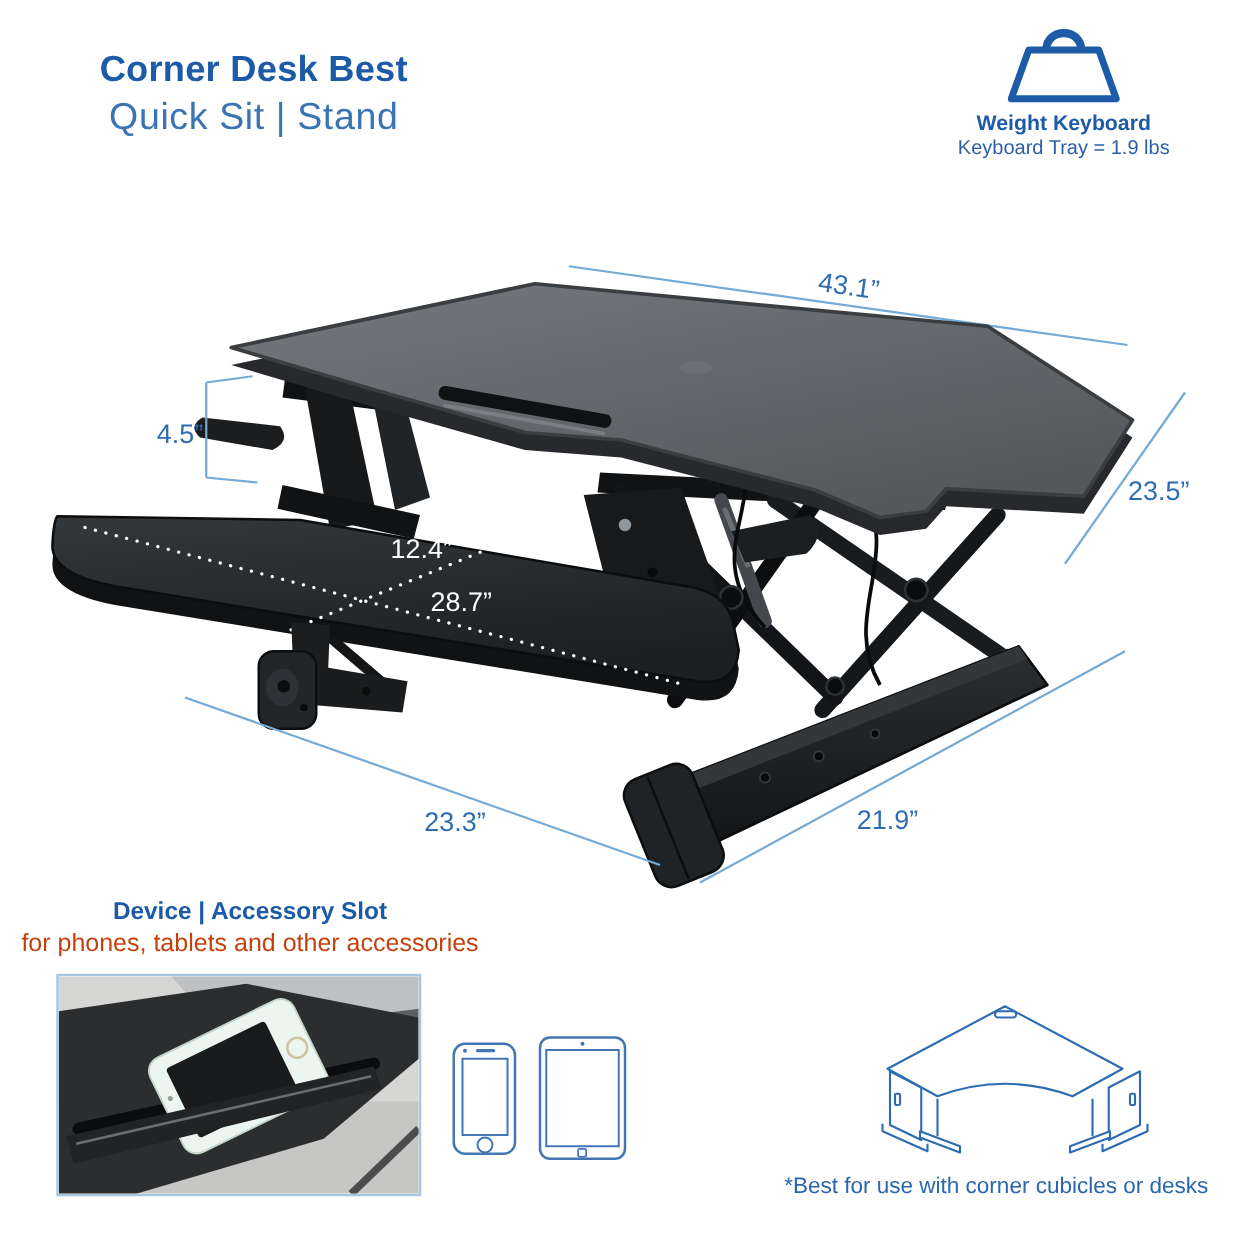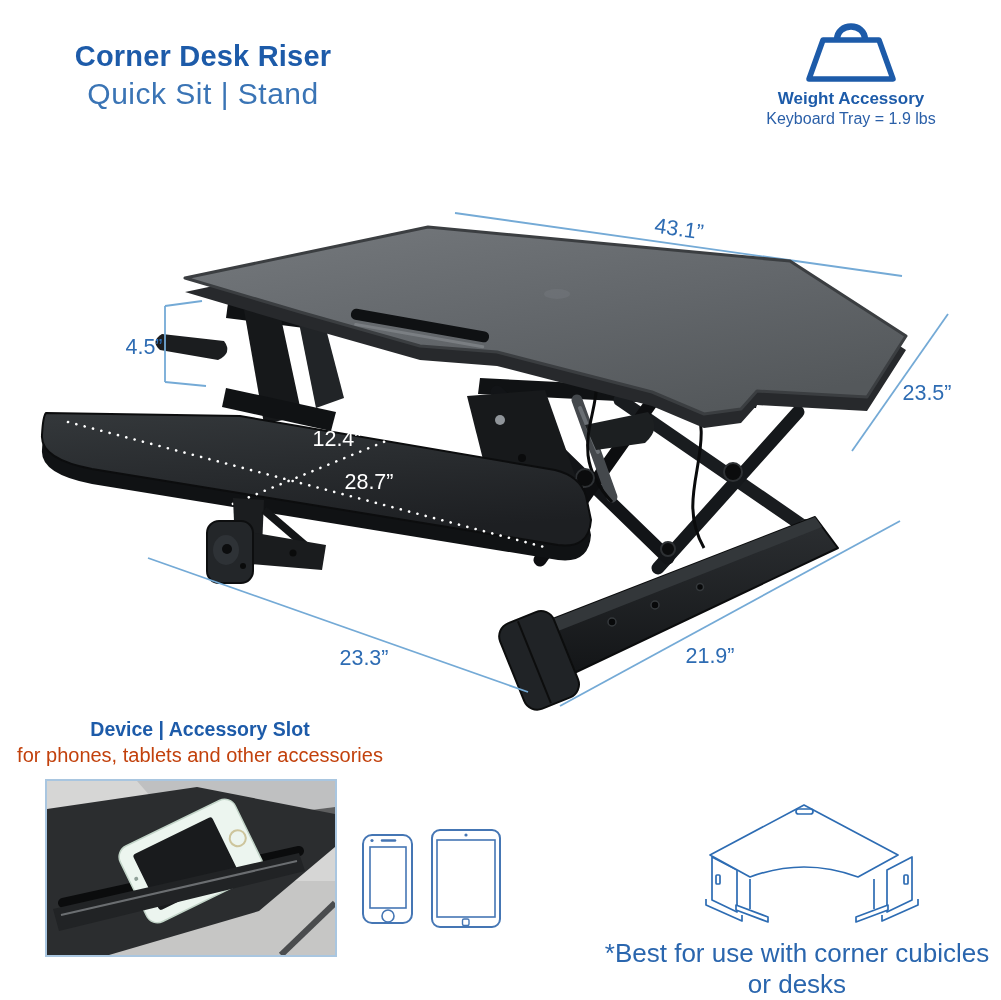--- a/index.html
+++ b/index.html
@@ -15,44 +15,44 @@
   .wcap svg{display:block;margin:0 auto;}
   .wcap .wc-title{font-size:17px;font-weight:700;color:#1d5ba9;margin-top:5px;}
   .wcap .wc-line{font-size:16px;line-height:20px;color:#2a5fa8;}
   
   .dev-title{left:8px;top:718px;width:384px;text-align:center;font-size:19.5px;font-weight:700;color:#1d5ba9;}
   .dev-sub{left:0px;top:744px;width:400px;text-align:center;font-size:20px;font-weight:300;color:#c2410c;}
   .photo{left:45px;top:779px;width:292px;height:178px;border:2px solid #a9c6e0;box-sizing:border-box;overflow:hidden;}
   .devicons{left:352px;top:826px;}
   
   .cdesk{left:700px;top:799px;}
-  .fnote{left:597px;top:938px;width:400px;text-align:center;font-size:26px;color:#2a66ae;}
+  .fnote{left:597px;top:938px;width:400px;text-align:center;font-size:18px;color:#2a66ae;}
   
   #scene{left:0;top:0;}
   #scene text{font-family:"Liberation Sans","DejaVu Sans",sans-serif;font-size:21.5px;font-weight:500;}
   .dimlbl{fill:#2e6cb3;}
   .traylbl{fill:#ffffff;}
   .dimline{stroke:#74aad6;stroke-width:1.8;fill:none;}
 </style>
 </head>
 <body>
 
 <div id="app">
 
   <div class="abs hdr">
-    <div class="title">Corner Desk Riser</div>
+    <div class="title">Corner Desk Best</div>
     <div class="subtitle">Quick Sit | Stand</div>
   </div>
 
   <div class="abs wcap">
     <svg width="100" height="64" viewBox="0 0 100 64">
       <path d="M36 20 C36 2 64 2 64 20" stroke="#1d5ba9" stroke-width="6.5" fill="none" stroke-linecap="round"></path>
       <path d="M22 20 L78 20 L92 59 L8 59 Z" stroke="#1d5ba9" stroke-width="5.5" fill="#ffffff" stroke-linejoin="round"></path>
     </svg>
-    <div class="wc-title">Weight Accessory</div>
+    <div class="wc-title">Weight Keyboard</div>
     <div class="wc-line">Keyboard Tray = 1.9 lbs</div>
   </div>
 
   <svg id="scene" class="abs" width="1001" height="1000" viewBox="0 0 1001 1000">
     <defs>
       <linearGradient id="gdesk" x1="0" y1="0" x2="0.7" y2="1">
         <stop offset="0" stop-color="#75797d"></stop>
         <stop offset="0.55" stop-color="#63676b"></stop>
         <stop offset="1" stop-color="#54585b"></stop>
       </linearGradient>

